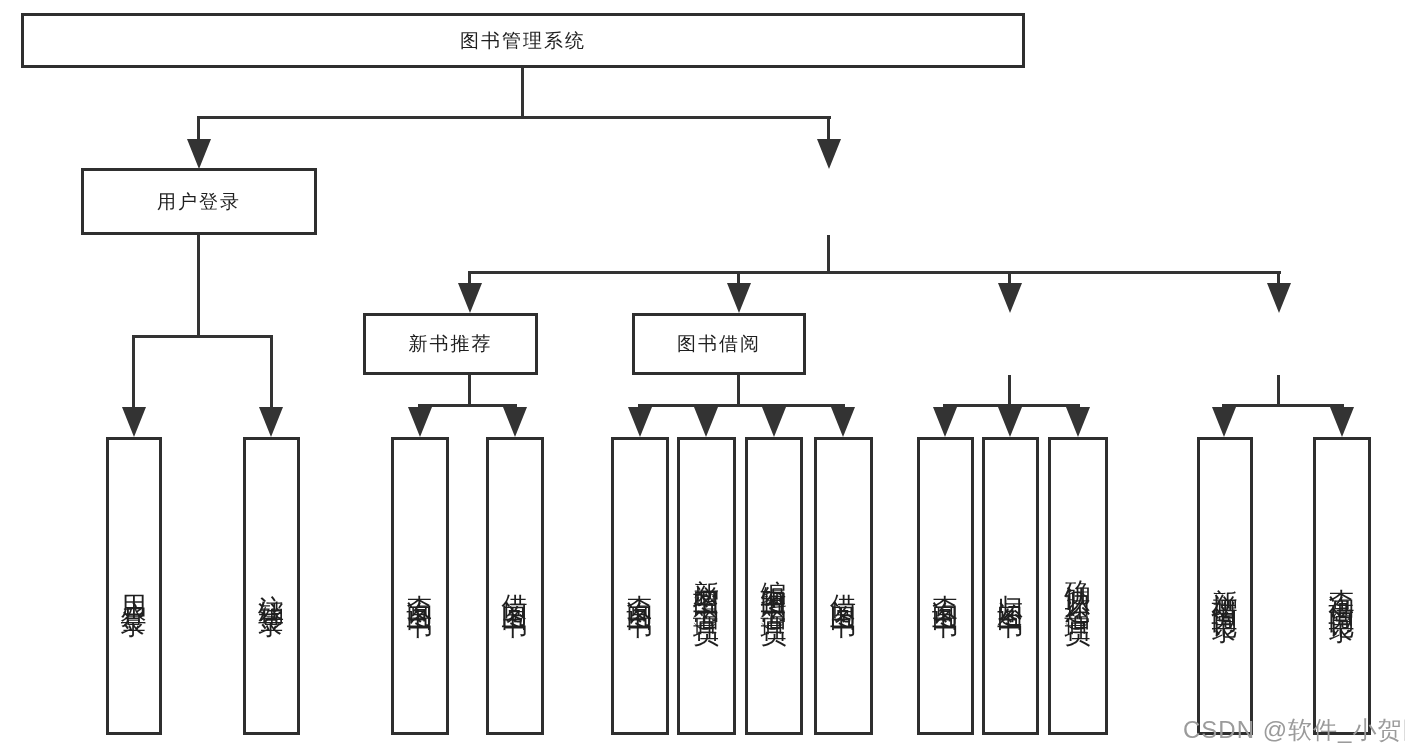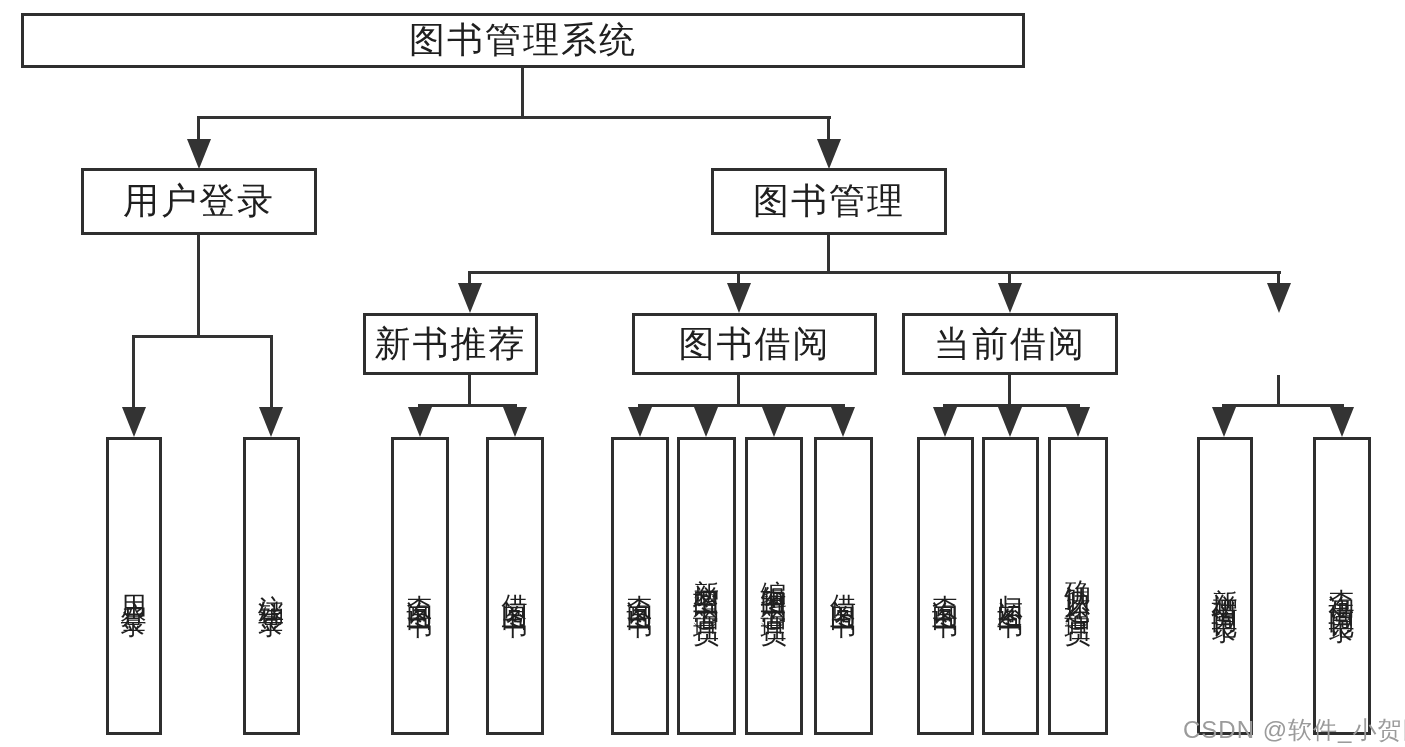--- a/index.html
+++ b/index.html
@@ -13,21 +13,21 @@
   .box {
     position:absolute;
     box-sizing:border-box;
     background:#ffffff;
     border:3px solid #2f2f2f;
     display:flex;
     align-items:center;
     justify-content:center;
     color:#1f1f1f;
   }
-  .hnode { font-size:36px; letter-spacing:2px; }
+  .hnode { font-size:19px; letter-spacing:2px; }
   .leaf  { z-index:2; }
   .vtext {
     writing-mode:vertical-rl;
     font-size:26px;
     letter-spacing:6px;
     line-height:1;
     color:#1f1f1f;
     white-space:nowrap;
   }
   .vline, .hline {
@@ -67,23 +67,20 @@
   <div class="vline" style="left:521px;top:68px;height:50px"></div>
   <div class="hline" style="left:197px;top:116px;width:634px"></div>
   <div class="vline" style="left:197px;top:118px;height:24px"></div>
   <div class="arrow" style="left:187px;top:139px"></div>
   <div class="vline" style="left:827px;top:118px;height:24px"></div>
   <div class="arrow" style="left:817px;top:139px"></div>
 
   <div class="box hnode" style="left:81px;top:168px;width:236px;height:67px">
     <span>用户登录</span>
   </div>
-  <div class="box hnode" style="left:711px;top:168px;width:236px;height:67px">
-    <span>图书管理</span>
-  </div>
 
   <div class="vline" style="left:197px;top:235px;height:102px"></div>
   <div class="hline" style="left:132px;top:335px;width:141px"></div>
   <div class="vline" style="left:132px;top:337px;height:72px"></div>
   <div class="arrow" style="left:122px;top:407px"></div>
   <div class="vline" style="left:270px;top:337px;height:72px"></div>
   <div class="arrow" style="left:259px;top:407px"></div>
 
   <div class="vline" style="left:827px;top:235px;height:38px"></div>
   <div class="hline" style="left:468px;top:271px;width:813px"></div>
@@ -92,25 +89,22 @@
   <div class="vline" style="left:737px;top:273px;height:12px"></div>
   <div class="arrow" style="left:727px;top:283px"></div>
   <div class="vline" style="left:1008px;top:273px;height:12px"></div>
   <div class="arrow" style="left:998px;top:283px"></div>
   <div class="vline" style="left:1277px;top:273px;height:12px"></div>
   <div class="arrow" style="left:1267px;top:283px"></div>
 
   <div class="box hnode" style="left:363px;top:313px;width:175px;height:62px">
     <span>新书推荐</span>
   </div>
-  <div class="box hnode" style="left:632px;top:313px;width:245px;height:62px">
+  <div class="box hnode" style="left:632px;top:313px;width:174px;height:62px">
     <span>图书借阅</span>
-  </div>
-  <div class="box hnode" style="left:902px;top:313px;width:216px;height:62px">
-    <span>当前借阅</span>
   </div>
 
   <div class="vline" style="left:468px;top:375px;height:31px"></div>
   <div class="hline" style="left:418px;top:404px;width:99px"></div>
   <div class="arrow" style="left:408px;top:407px"></div>
   <div class="arrow" style="left:503px;top:407px"></div>
 
   <div class="vline" style="left:737px;top:375px;height:31px"></div>
   <div class="hline" style="left:638px;top:404px;width:207px"></div>
   <div class="arrow" style="left:628px;top:407px"></div>

